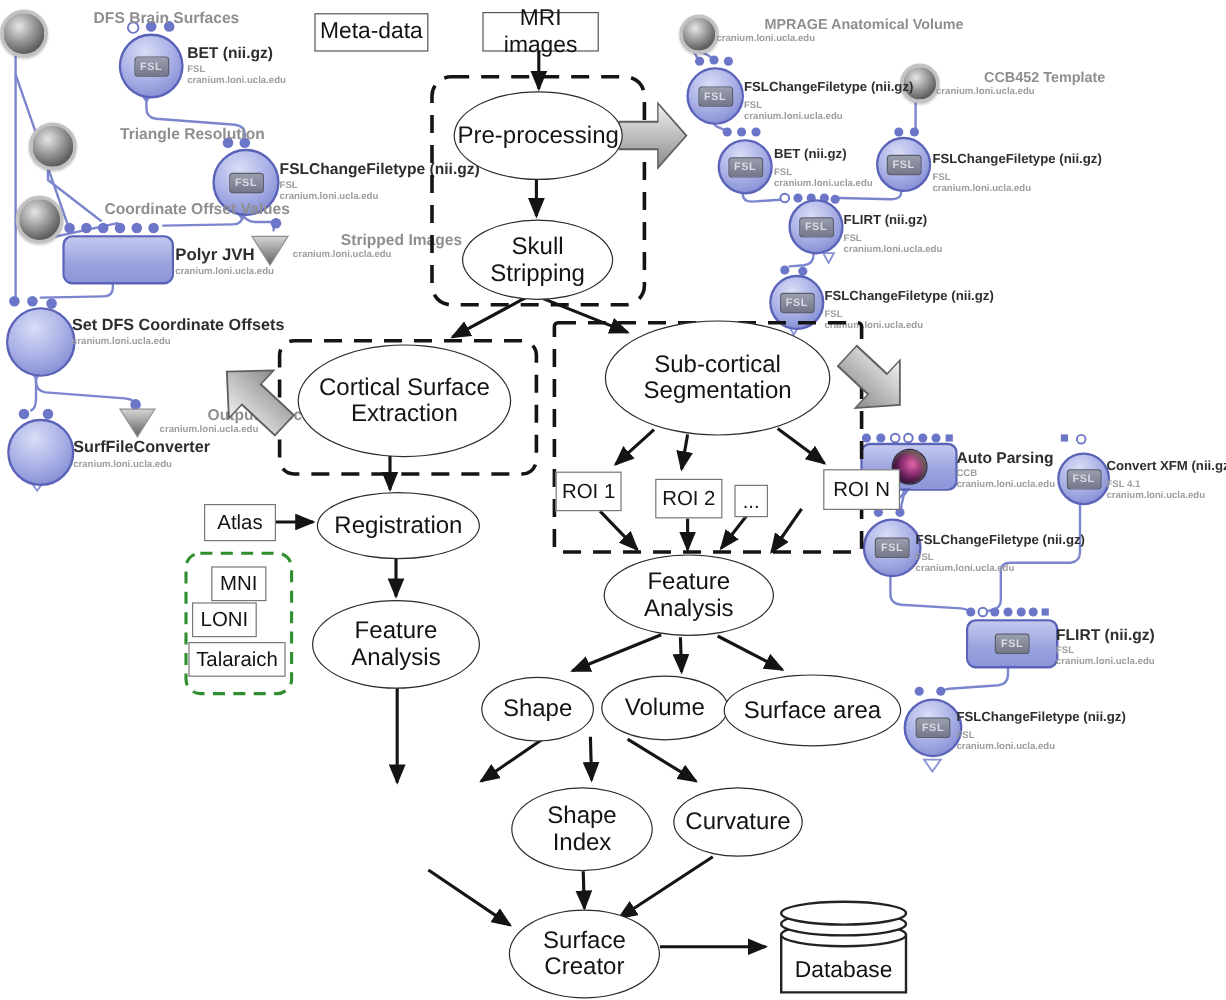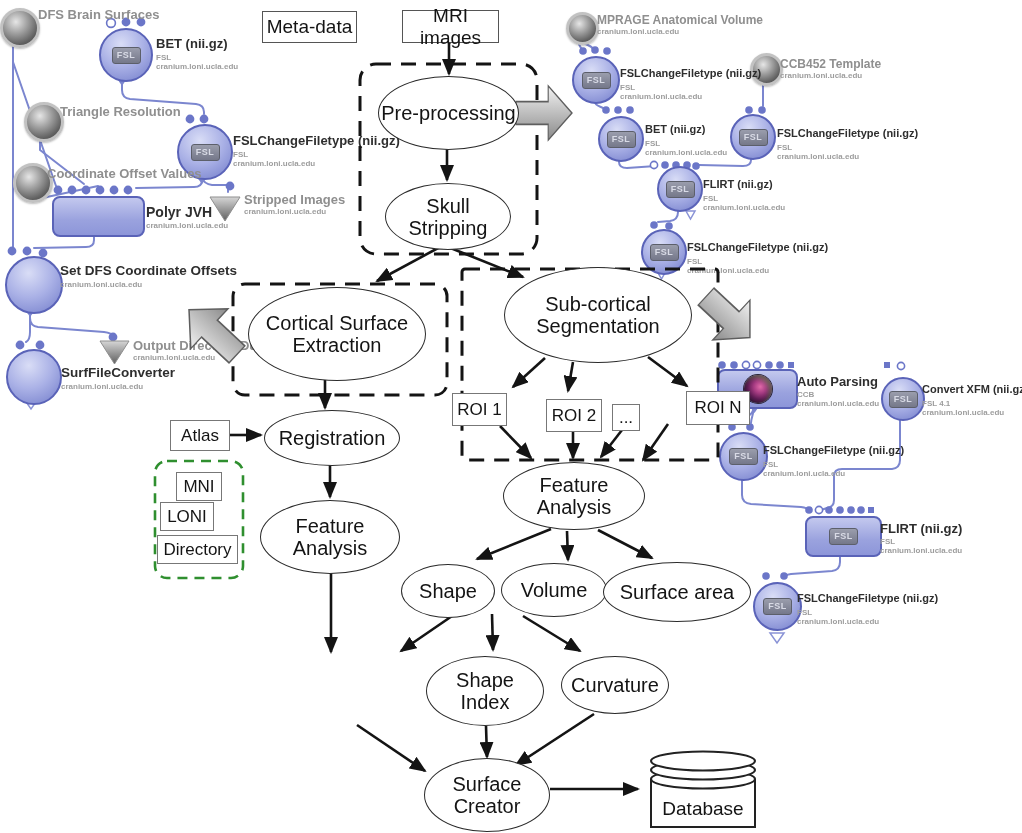--- a/index.html
+++ b/index.html
@@ -30,21 +30,21 @@
         color:#d9dbe6;font-size:9px;font-weight:bold;width:27px;height:15px;line-height:15px;
         text-align:center;letter-spacing:.5px;}
   .dti{width:28px;height:28px;border-radius:50%;
        background:radial-gradient(circle at 58% 42%, #e06aa8 0%, #a63b82 28%, #5c1b52 55%, #141020 85%);
        box-shadow:inset -3px 3px 4px rgba(90,160,70,.45), 0 0 0 1px #2a2438;}
 
   
   .nname{position:absolute;font-size:12px;font-weight:bold;color:#2e2e2e;white-space:nowrap;}
   .nname.sm{font-size:11px;}
   .nsub{position:absolute;font-size:8px;font-weight:bold;color:#9d9d9d;white-space:nowrap;}
-  .ngray{position:absolute;font-size:13px;font-weight:bold;color:#8f8f8f;white-space:nowrap;}
+  .ngray{position:absolute;font-size:13px;font-weight:bold;color:#8f8f8f;white-space:nowrap;margin-left:40px;}
   .ngray.sm{font-size:12px;}
 
   
   .pc{fill:none;stroke:#7b86cf;stroke-width:2;stroke-linecap:round;stroke-linejoin:round;}
   .pd{fill:#6b76c8;}
   .pdo{fill:#fff;stroke:#6b76c8;stroke-width:1.6;}
   .psq{fill:#6b76c8;}
   .ptri{fill:#fff;stroke:#8a93d6;stroke-width:1.5;}
   .ptrif{fill:#7b86cf;}
   .gtri{stroke:#8f8f8f;stroke-width:1;}
@@ -337,31 +337,31 @@
   <div class="fcbox dark abs" style="left:262px;top:11px;width:93px;height:30px">Meta-data</div>
   <div class="fcbox dark abs" style="left:402px;top:10px;width:95px;height:31px">MRI images</div>
 
   <div class="ell abs" style="left:378px;top:76px;width:139px;height:72px">Pre-processing</div>
   <div class="ell abs" style="left:385px;top:183px;width:124px;height:65px">Skull Stripping</div>
   <div class="ell abs" style="left:504px;top:267px;width:186px;height:94px">Sub-cortical
 Segmentation</div>
   <div class="ell abs" style="left:248px;top:287px;width:176px;height:92px">Cortical Surface
 Extraction</div>
 
-  <div class="fcbox abs" style="left:452px;top:393px;width:53px;height:31px">ROI 1</div>
+  <div class="fcbox abs" style="left:463px;top:393px;width:53px;height:31px">ROI 1</div>
   <div class="fcbox abs" style="left:546px;top:399px;width:54px;height:31px">ROI 2</div>
   <div class="fcbox abs" style="left:612px;top:404px;width:26px;height:25px">...</div>
   <div class="fcbox abs" style="left:686px;top:391px;width:62px;height:32px">ROI N</div>
 
   <div class="fcbox abs" style="left:170px;top:420px;width:58px;height:29px">Atlas</div>
   <div class="ell abs" style="left:264px;top:410px;width:134px;height:54px">Registration</div>
 
   <div class="fcbox abs" style="left:176px;top:472px;width:44px;height:27px">MNI</div>
   <div class="fcbox abs" style="left:160px;top:502px;width:52px;height:27px">LONI</div>
-  <div class="fcbox abs" style="left:157px;top:535px;width:79px;height:27px">Directory</div>
+  <div class="fcbox abs" style="left:157px;top:535px;width:79px;height:27px">Talaraich</div>
 
   <div class="ell abs" style="left:260px;top:500px;width:138px;height:72px">Feature
 Analysis</div>
   <div class="ell abs" style="left:503px;top:462px;width:140px;height:66px">Feature
 Analysis</div>
 
   <div class="ell abs" style="left:401px;top:564px;width:92px;height:52px">Shape</div>
   <div class="ell abs" style="left:501px;top:563px;width:104px;height:52px">Volume</div>
   <div class="ell abs" style="left:603px;top:562px;width:146px;height:58px">Surface area</div>
 

